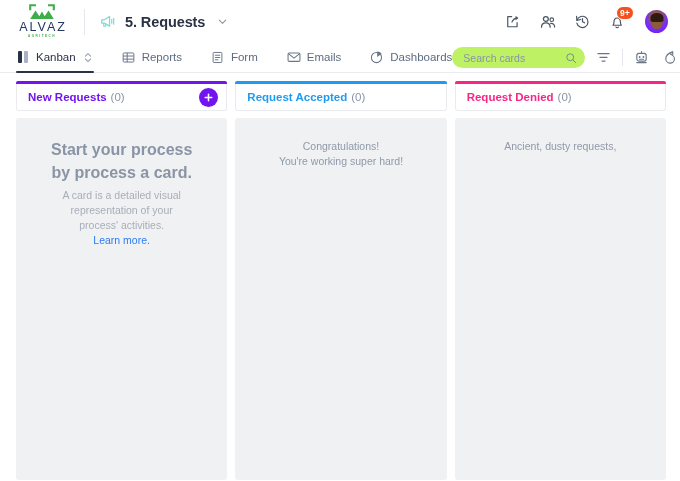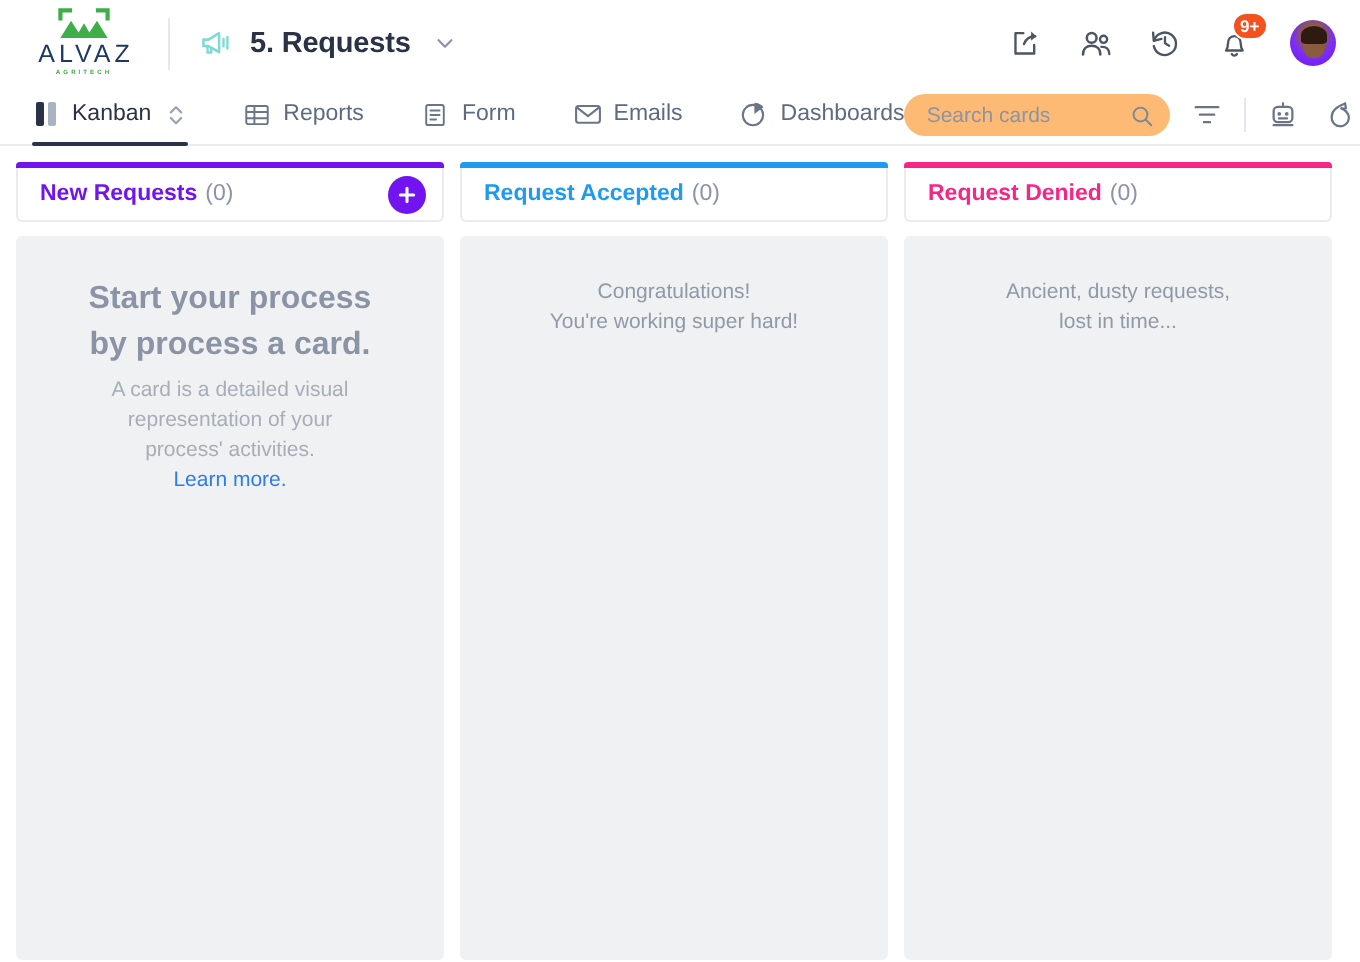--- a/index.html
+++ b/index.html
@@ -156,21 +156,21 @@
   .kanban-ico { display: flex; gap: 1.5px; align-items: center; }
   .kanban-ico i { display: block; width: 4px; height: 12px; border-radius: 1px; background: #2a3245; }
   .kanban-ico i.light { background: #aab3c2; }
   .updown { width: 10px; height: 13px; display: block; margin-left: 1px; }
 
   .nav-spacer { flex: 1; }
   .nav-right { display: flex; align-items: center; gap: 0; }
   .search-box {
     width: 133px;
     height: 21px;
-    background: #fdba74;
+    background: #bef264;
     border-radius: 11px;
     display: flex;
     align-items: center;
     padding: 0 8px 0 11px;
     margin-right: 11px;
   }
   .search-input {
     flex: 1;
     border: none;
     outline: none;
@@ -188,21 +188,21 @@
   .nav-tool:last-child { margin-right: 0; }
   .nav-tool svg { display: block; }
   .dotgrid { display: grid; grid-template-columns: repeat(3, 2.4px); grid-template-rows: repeat(3, 2.4px); gap: 2.1px; }
   .dotgrid span { display: block; width: 2.4px; height: 2.4px; border-radius: 50%; background: #6b7588; }
 
   
   .board {
     height: calc(481px - 43px - 31px);
     display: flex;
     gap: 8px;
-    padding: 8px 14px 0 8px;
+    padding: 8px 14px 0 16px;
     background: #fff;
     align-items: stretch;
   }
   .column { flex: 1; display: flex; flex-direction: column; min-width: 0; }
   .col-header {
     background: #fff;
     border: 1px solid #e9ebef;
     border-top: none;
     border-radius: 0 0 3px 3px;
     height: 27px;
@@ -496,17 +496,16 @@
   <div class="column">
     <div class="col-topbar" style="background:#f72585"></div>
     <div class="col-header">
       <span class="col-title" style="color:#f72585">Request Denied</span>
       <span class="col-count">(0)</span>
       <span class="col-spacer"></span>
     </div>
     <div class="col-body">
       <div class="empty-note">
         <div>Ancient, dusty requests,</div>
-        <div>lost in time...</div>
       </div>
     </div>
   </div>
 </div>
 
 </body></html>

